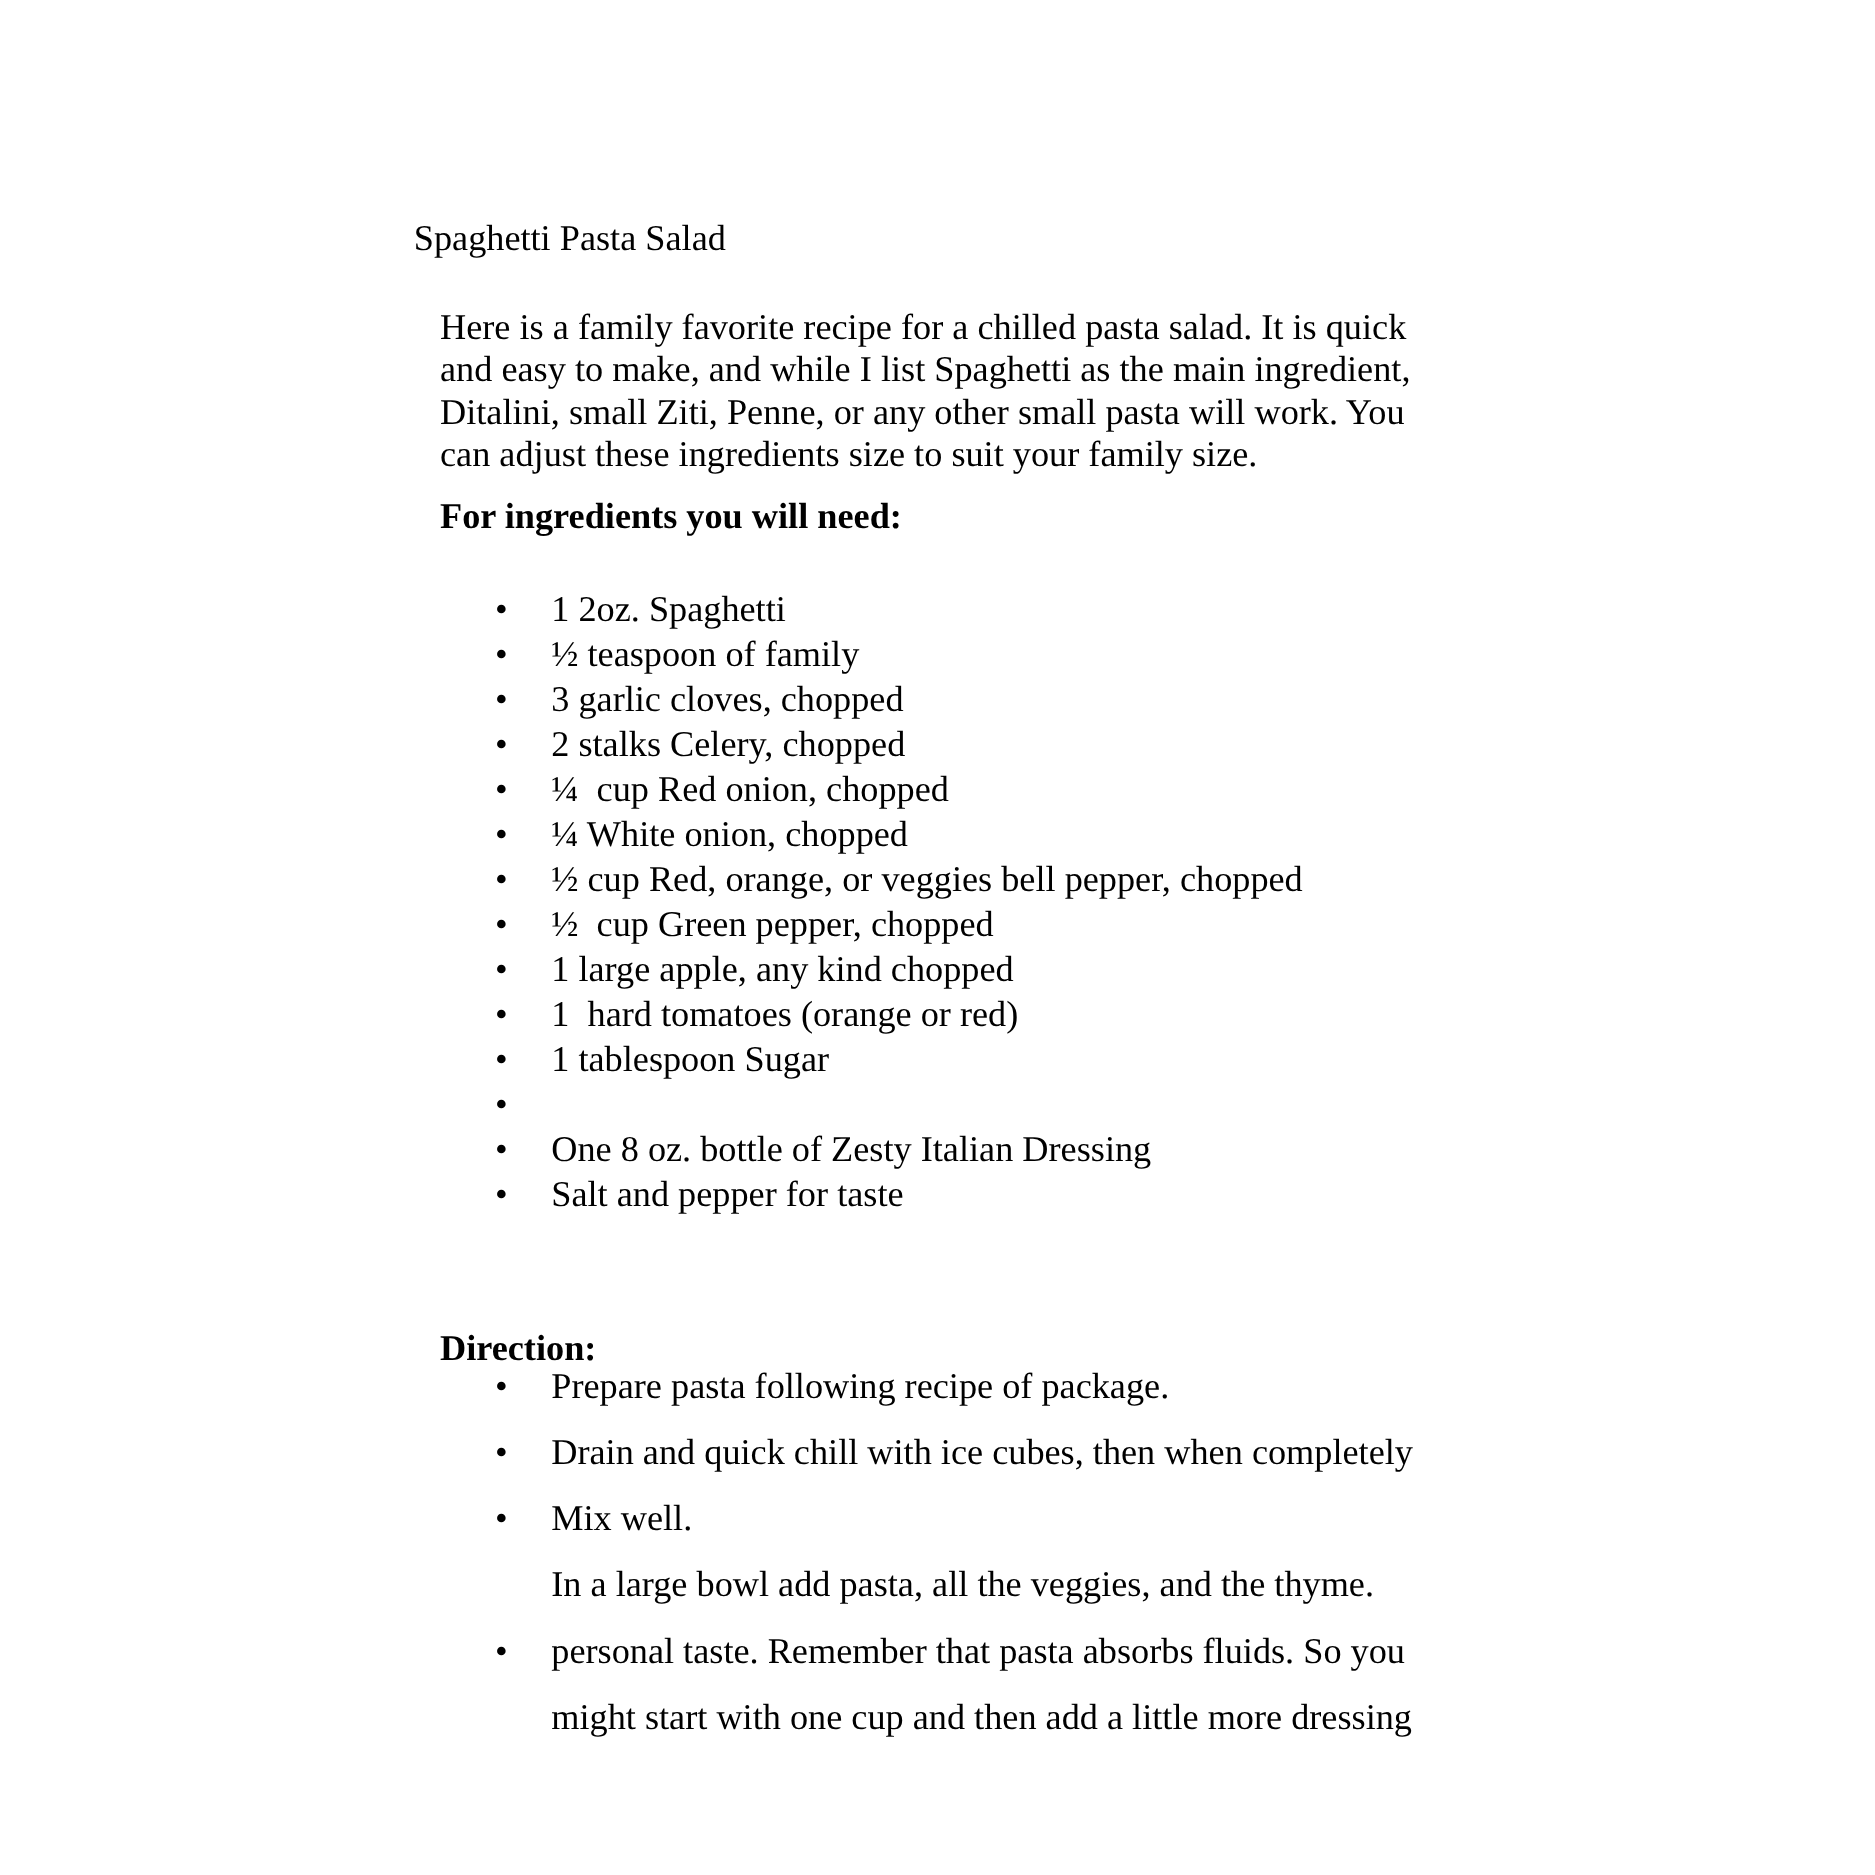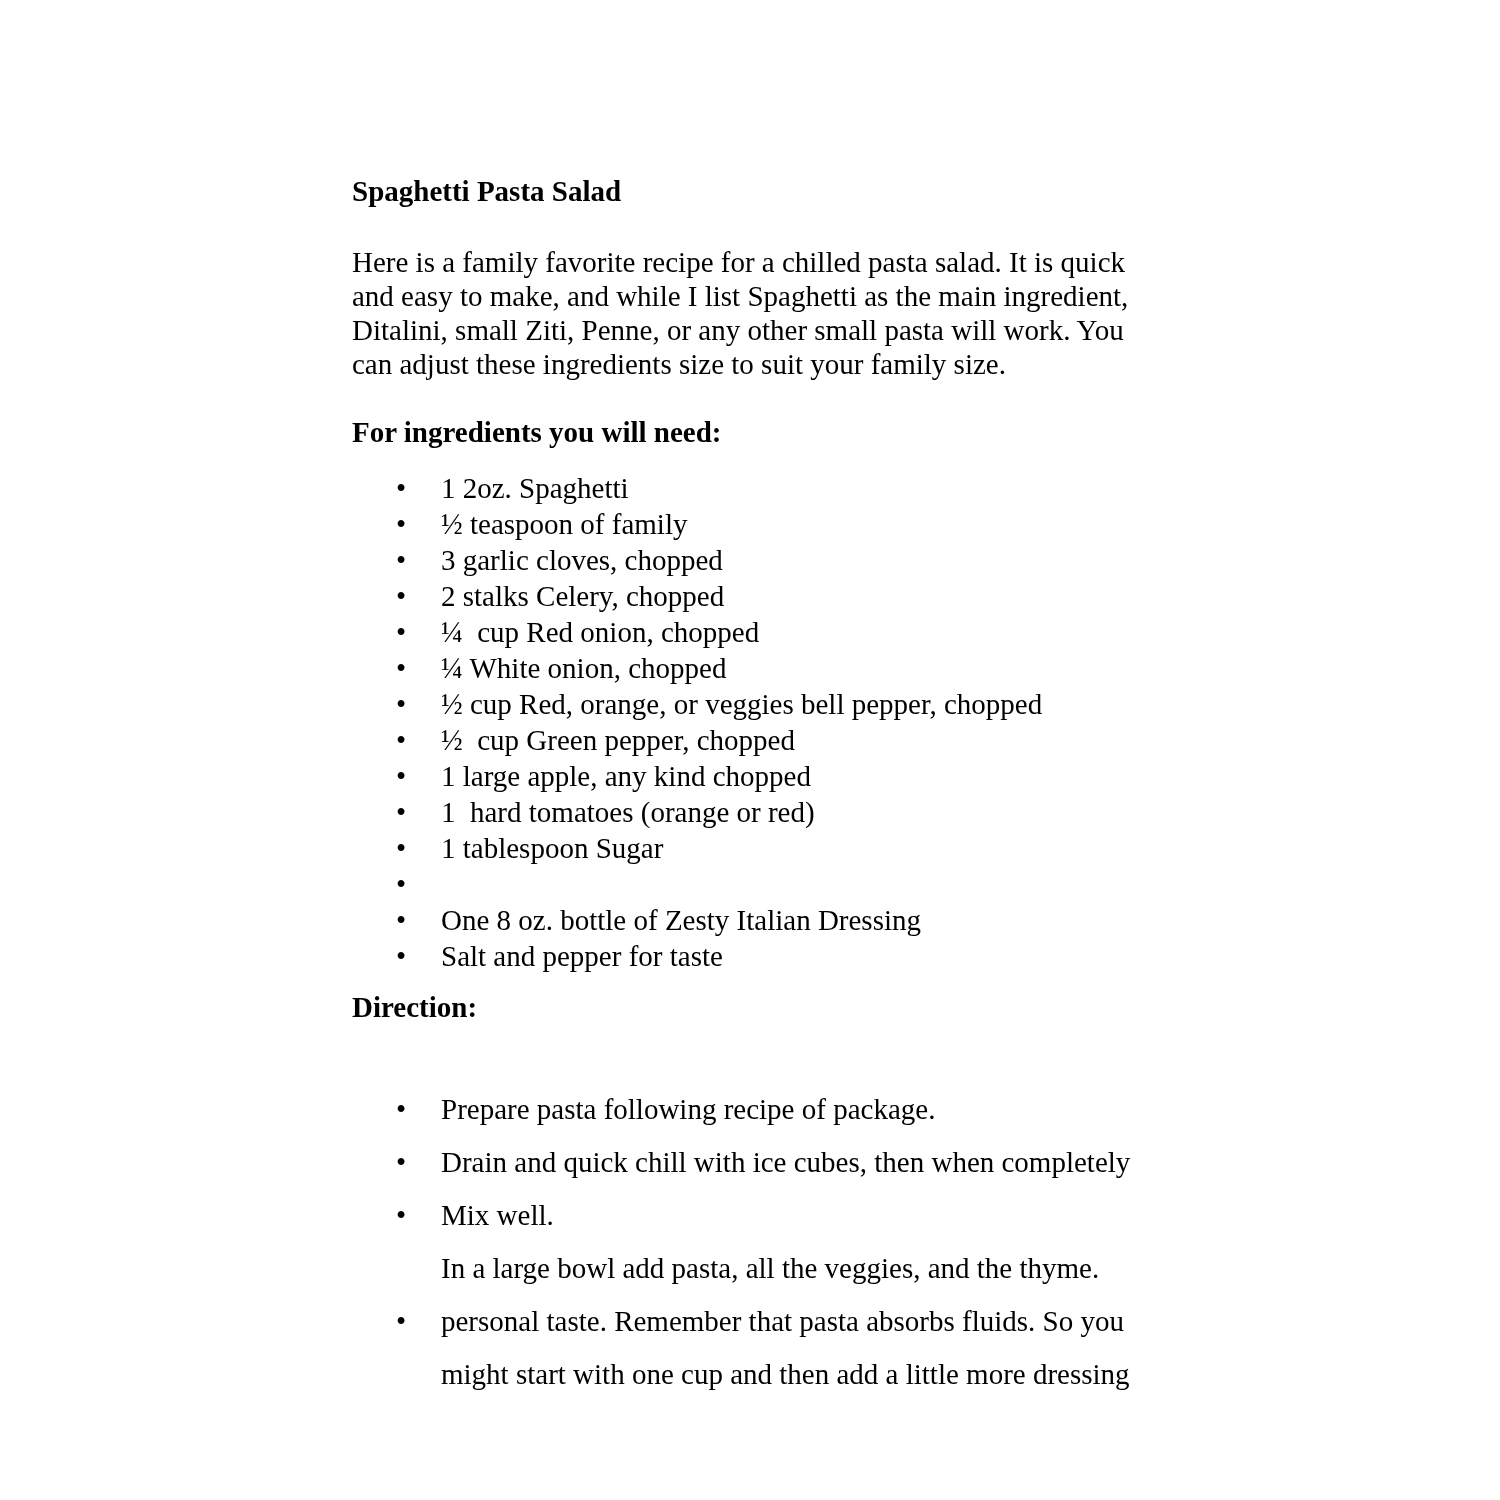--- a/index.html
+++ b/index.html
@@ -12,44 +12,44 @@
     width: 1500px;
     height: 1500px;
     background: #ffffff;
     overflow: hidden;
     font-family: "Liberation Serif", "DejaVu Serif", serif;
     color: #000000;
     font-size: 29px;
   }
   .doc-title {
     position: absolute;
-    left: 352px;
+    left: 331px;
     top: 174px;
-    font-weight: bold;
+    font-weight: normal;
     line-height: 34px;
     white-space: pre;
   }
   .intro {
     position: absolute;
     left: 352px;
     top: 245px;
     line-height: 34px;
   }
   .intro .line {
     white-space: pre;
   }
   .section-heading {
     position: absolute;
     left: 352px;
     font-weight: bold;
     line-height: 34px;
     white-space: pre;
   }
-  #ingredients-heading { top: 415px; }
-  #directions-heading  { top: 990px; }
+  #ingredients-heading { top: 396px; }
+  #directions-heading  { top: 1062px; }
   .ingredients-list {
     position: absolute;
     left: 352px;
     top: 470px;
     line-height: 36px;
   }
   .ingredients-list .li-row {
     position: relative;
     height: 36px;
     padding-left: 89px;

